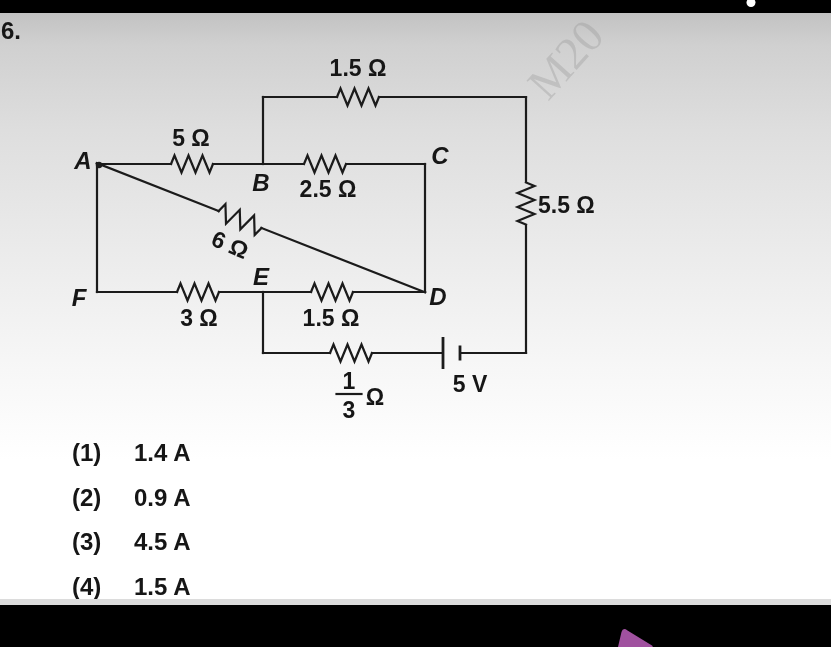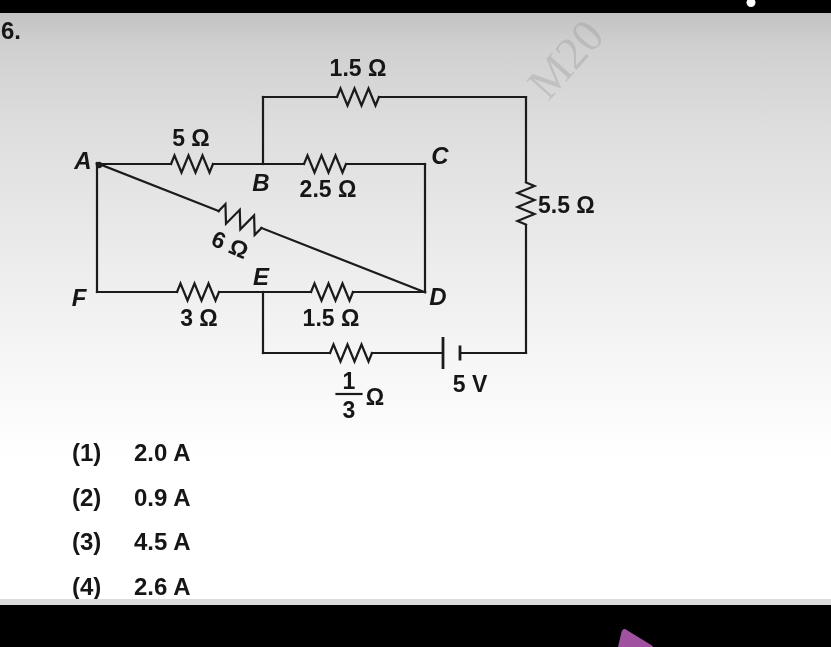--- a/index.html
+++ b/index.html
@@ -28,33 +28,33 @@
 <body>
 
 <div class="screen">
 
   <div class="top-bar"></div>
 
   <div class="q-number">6.</div>
 
   <div class="option opt1">
     <span class="num">(1)</span>
-    <span class="val">2.0 A</span>
+    <span class="val">1.4 A</span>
   </div>
   <div class="option opt2">
     <span class="num">(2)</span>
     <span class="val">0.9 A</span>
   </div>
   <div class="option opt3">
     <span class="num">(3)</span>
     <span class="val">4.5 A</span>
   </div>
   <div class="option opt4">
     <span class="num">(4)</span>
-    <span class="val">2.6 A</span>
+    <span class="val">1.5 A</span>
   </div>
 
   <div class="divider"></div>
   <div class="bottom-bar"></div>
 
   <svg class="overlay" width="831" height="647" viewBox="0 0 831 647">
 
     <text class="wm" transform="translate(548,102) rotate(-48)">M20</text>
 
     <path class="wire" d="M97 164 H171 M213 164 H303 M347 164 H425"></path>

